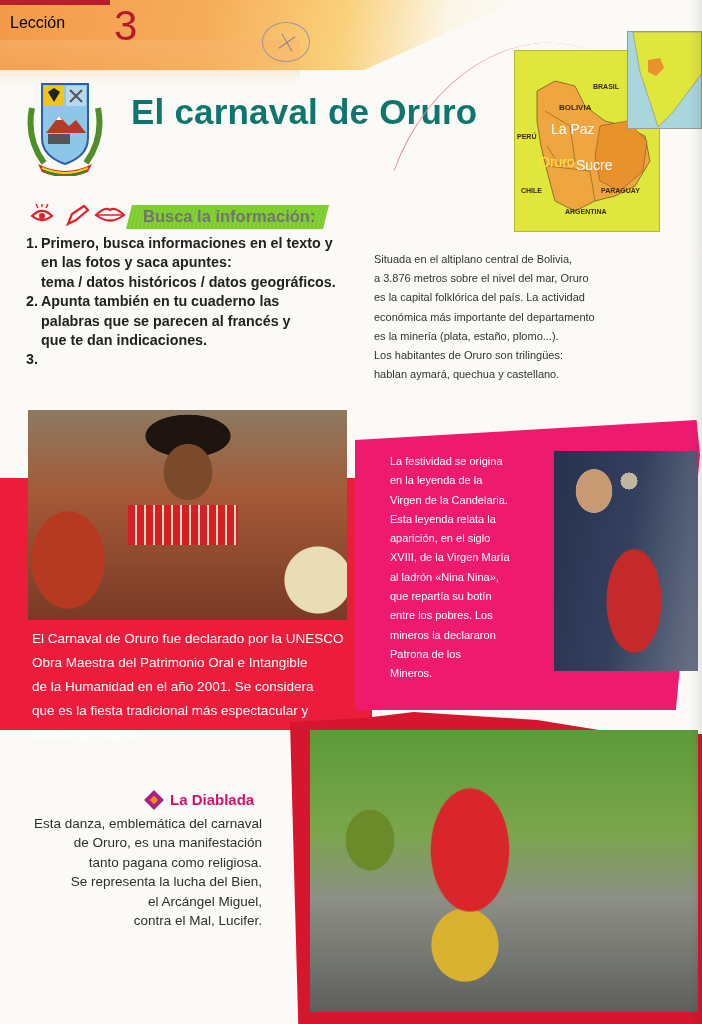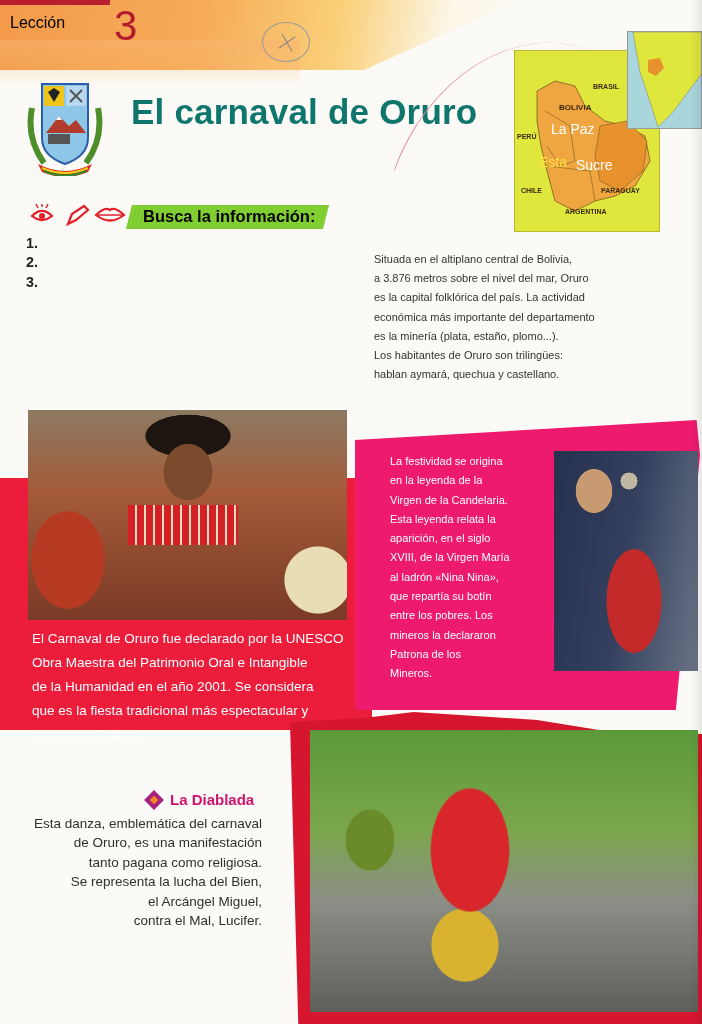--- a/index.html
+++ b/index.html
@@ -41,21 +41,21 @@
   .map-box { left: 514px; top: 50px; width: 146px; height: 182px; background: #dfe63c; border: 1px solid #b8b830; overflow: hidden; }
   .inset-box { left: 627px; top: 31px; width: 75px; height: 98px; background: #a9d5dc; border: 1px solid #999; overflow: hidden; }
 
   
   .icons-row { left: 30px; top: 204px; }
   .busca-banner {
     left: 129px; top: 205px; width: 197px; height: 24px;
     background: repeating-linear-gradient(90deg, #7ccb2e 0 2px, #86d236 2px 4px);
     transform: skewX(-14deg);
   }
-  .busca-text { left: 143px; top: 207px; font-size: 16.5px; font-weight: bold; color: #000000; }
+  .busca-text { left: 143px; top: 207px; font-size: 16.5px; font-weight: bold; color: #737373; }
 
   .steps { left: 26px; top: 234px; width: 340px; font-size: 14.3px; font-weight: bold; color: #222; line-height: 19.4px; }
   .step { display: flex; }
   .step-num { width: 15px; flex: none; }
   .step-text { white-space: pre-line; }
 
   .situada { left: 374px; top: 250px; width: 300px; font-size: 11px; line-height: 19.2px; color: #333; white-space: pre-line; }
 
   
   .red-shape {
@@ -148,21 +148,21 @@
     <path d="M30 60 L55 75 L60 110 L45 115 L32 95" fill="none" stroke="#7a5a20" stroke-width="0.6"></path>
     <path d="M32 115 L75 120 L80 150" fill="none" stroke="#7a5a20" stroke-width="0.6"></path>
   </svg>
   <span class="map-label" style="left:78px;top:32px;">BRASIL</span>
   <span class="map-label" style="left:44px;top:52px;font-size:8px;">BOLIVIA</span>
   <span class="map-label" style="left:2px;top:82px;">PERÚ</span>
   <span class="map-label" style="left:6px;top:136px;">CHILE</span>
   <span class="map-label" style="left:86px;top:136px;">PARAGUAY</span>
   <span class="map-label" style="left:50px;top:157px;">ARGENTINA</span>
   <span class="city-label" style="left:36px;top:70px;">La Paz</span>
-  <span class="city-label" style="left:24px;top:103px;color:#ffe040;">Esta</span>
+  <span class="city-label" style="left:24px;top:103px;color:#ffe040;">Oruro</span>
   <span class="city-label" style="left:53px;top:106px;padding-left:8px;">Sucre</span>
 </div>
 <div class="abs inset-box">
   <svg width="75" height="98" viewBox="0 0 75 98">
     <path d="M5 0 L75 0 L75 40 L60 60 L45 80 L30 95 L22 70 L12 40 Z" fill="#dfe63c" stroke="#888" stroke-width="0.6"></path>
     <path d="M20 28 L32 26 L36 36 L28 44 L20 40 Z" fill="#e8922e"></path>
   </svg>
 </div>
 
 <div class="abs curve-line"></div>
@@ -182,23 +182,29 @@
       <path d="M68 11 H92" stroke="#e2202a" stroke-width="1.5"></path>
     </g>
   </svg>
 </div>
 <div class="abs busca-banner"></div>
 <div class="abs busca-text">Busca la información:</div>
 
 <div class="abs steps">
   <div class="step">
     <span class="step-num">1.</span>
+    <span class="step-text">Primero, busca informaciones en el texto y
+en las fotos y saca apuntes:
+tema / datos históricos / datos geográficos.</span>
   </div>
   <div class="step">
     <span class="step-num">2.</span>
+    <span class="step-text">Apunta también en tu cuaderno las
+palabras que se parecen al francés y
+que te dan indicaciones.</span>
   </div>
   <div class="step">
     <span class="step-num">3.</span>
   </div>
 </div>
 
 <div class="abs situada">Situada en el altiplano central de Bolivia,
 a 3.876 metros sobre el nivel del mar, Oruro
 es la capital folklórica del país. La actividad
 económica más importante del departamento

